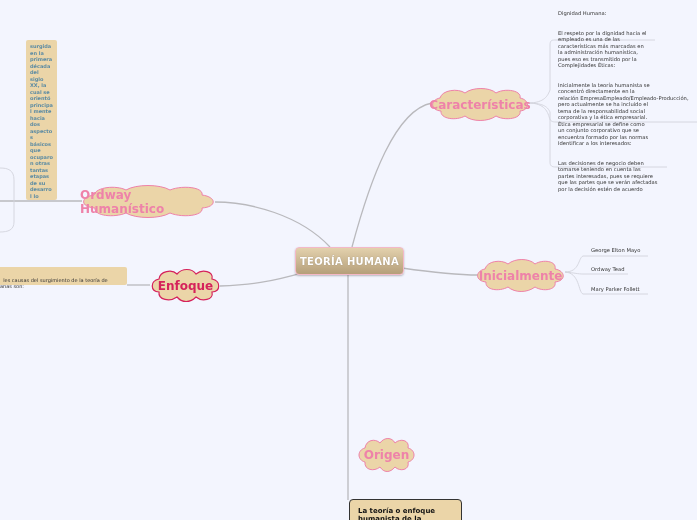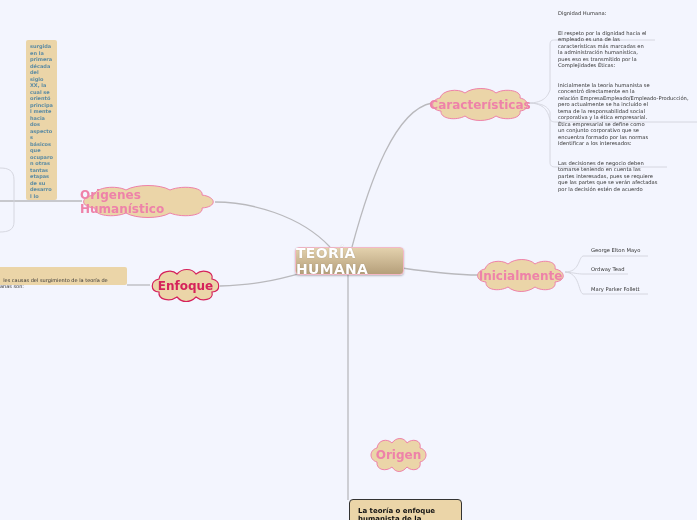--- a/index.html
+++ b/index.html
@@ -7,21 +7,21 @@
     width:697px; height:520px; overflow:hidden; position:relative;
     background:#f3f5fe;
     font-family:"DejaVu Sans", sans-serif;
   }
   svg.links { position:absolute; left:0; top:0; width:697px; height:520px; }
   .central {
     position:absolute; left:295px; top:247px; width:107px; height:26px;
     background:linear-gradient(#e3d1ad, #b59f7a);
     border:1.5px solid #f3b8c8; border-radius:4px;
     box-shadow:0 1px 2px rgba(0,0,0,0.25);
-    color:#fff; font-weight:bold; font-size:14px; letter-spacing:0.3px;
+    color:#fff; font-weight:bold; font-size:10px; letter-spacing:0.3px;
     display:flex; align-items:center; justify-content:center;
     text-shadow:0 0 1px rgba(0,0,0,0.3);
   }
   .cloud { position:absolute; }
   .cloud svg { position:absolute; left:0; top:0; width:100%; height:100%; overflow:visible; }
   .cloud .lbl {
     position:absolute; left:0; top:0; width:100%; height:100%;
     display:flex; align-items:center; justify-content:center;
     font-weight:bold; font-size:12px; color:#ee82a9;
   }
@@ -75,38 +75,38 @@
   <svg viewBox="0 0 100 33">
     <path d="M10 10 C 12 2, 28 0, 35 5 C 42 -1, 60 -1, 66 5 C 74 0, 92 2, 90 10 C 100 12, 100 22, 90 23 C 92 31, 74 33, 66 28 C 58 34, 42 34, 35 28 C 26 33, 10 31, 11 23 C 0 22, 0 12, 10 10 Z" fill="#ebd5a8" stroke="#ee82a9" stroke-width="1"></path>
   </svg>
   <div class="lbl">Características</div>
 </div>
 
 <div class="cloud" style="left:80px;top:185px;width:137px;height:33px;">
   <svg viewBox="0 0 137 33" preserveAspectRatio="none">
     <path d="M14 10 C 16 2, 36 0, 46 5 C 56 -1, 80 -1, 90 5 C 102 0, 124 2, 122 10 C 137 12, 137 22, 122 23 C 124 31, 102 33, 90 28 C 80 34, 56 34, 46 28 C 34 33, 14 31, 15 23 C 0 22, 0 12, 14 10 Z" fill="#ebd5a8" stroke="#ee82a9" stroke-width="1"></path>
   </svg>
-  <div class="lbl">Origenes Humanístico</div>
+  <div class="lbl">Ordway Humanístico</div>
 </div>
 
 <div class="cloud red" style="left:150px;top:269px;width:71px;height:33px;">
   <svg viewBox="0 0 71 33">
     <path d="M9 10 C 10 2, 22 0, 27 5 C 32 -1, 42 -1, 46 5 C 52 0, 64 2, 62 10 C 71 12, 71 22, 62 23 C 64 31, 52 33, 46 28 C 40 34, 32 34, 27 28 C 20 33, 8 31, 9 23 C 0 22, 0 12, 9 10 Z" fill="#ebd5a8" stroke="#d5225b" stroke-width="1.2"></path>
   </svg>
   <div class="lbl">Enfoque</div>
 </div>
 
 <div class="cloud" style="left:475px;top:259px;width:91px;height:33px;">
   <svg viewBox="0 0 91 33">
     <path d="M10 10 C 12 2, 26 0, 33 5 C 40 -1, 54 -1, 60 5 C 68 0, 82 2, 80 10 C 91 12, 91 22, 80 23 C 82 31, 68 33, 60 28 C 52 34, 40 34, 33 28 C 24 33, 10 31, 11 23 C 0 22, 0 12, 10 10 Z" fill="#ebd5a8" stroke="#ee82a9" stroke-width="1"></path>
   </svg>
   <div class="lbl">Inicialmente</div>
 </div>
 
-<div class="cloud" style="left:369px;top:438px;width:59px;height:34px;">
+<div class="cloud" style="left:357px;top:438px;width:59px;height:34px;">
   <svg viewBox="0 0 59 34">
     <path d="M8 10 C 9 2, 18 0, 23 5 C 27 -1, 35 -1, 38 5 C 43 0, 53 2, 51 10 C 59 12, 59 22, 51 24 C 53 32, 43 34, 38 29 C 33 35, 27 35, 23 29 C 17 34, 7 32, 8 24 C 0 22, 0 12, 8 10 Z" fill="#ebd5a8" stroke="#ee82a9" stroke-width="1"></path>
   </svg>
   <div class="lbl">Origen</div>
 </div>
 
 <div class="txt" style="left:558px;top:-3px;">
   <div>Dignidad Humana:</div>
   <div>El respeto por la dignidad hacia el
 empleado es una de las

